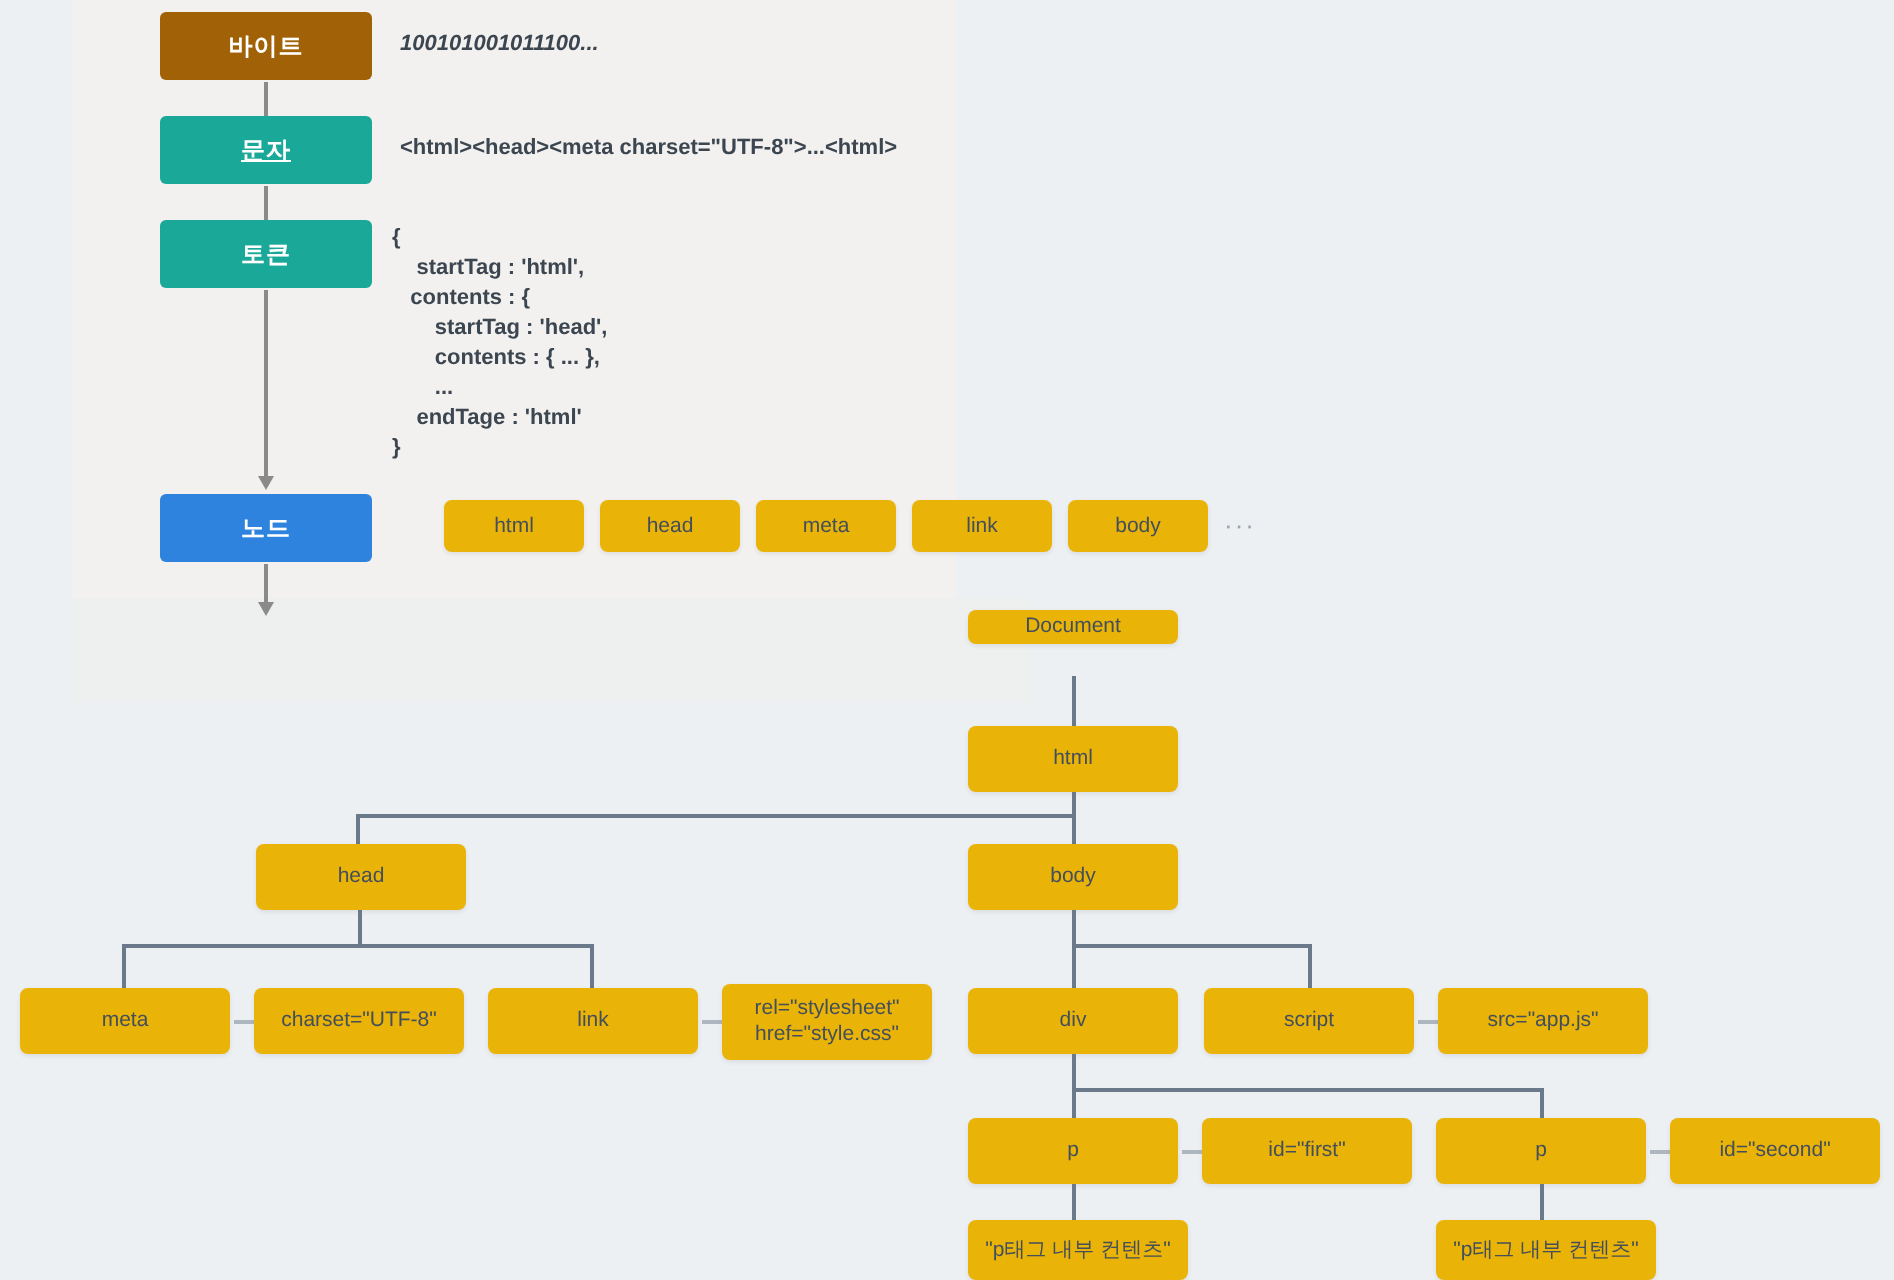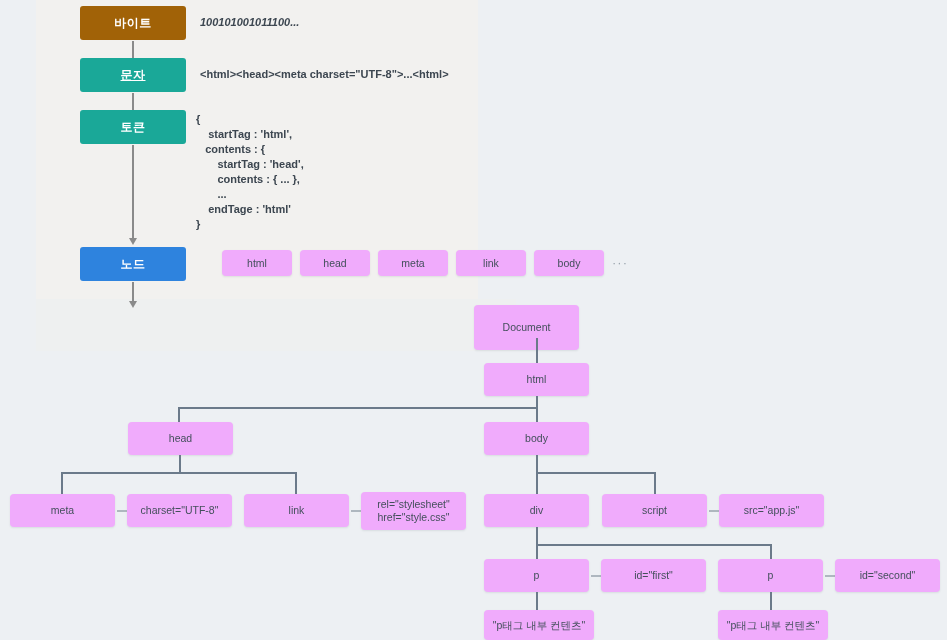--- a/index.html
+++ b/index.html
@@ -67,21 +67,21 @@
     font-size: 11px;
     font-weight: bold;
     color: #3c4650;
     white-space: pre;
     line-height: 15px;
   }
 
   
   .nbox {
     position: absolute;
-    background: #f0abfc;
+    background: #eab308;
     border-radius: 4px;
     box-shadow: 0 1px 2px rgba(40,55,70,.10);
     display: flex;
     align-items: center;
     justify-content: center;
     text-align: center;
     font-size: 10.5px;
     color: #434f5b;
     line-height: 13px;
     padding: 0 4px;
@@ -143,21 +143,21 @@
     endTage : 'html'
 }</div>
 
   <div class="nbox" style="left:222px; top:250px; width:70px; height:26px;">html</div>
   <div class="nbox" style="left:300px; top:250px; width:70px; height:26px;">head</div>
   <div class="nbox" style="left:378px; top:250px; width:70px; height:26px;">meta</div>
   <div class="nbox" style="left:456px; top:250px; width:70px; height:26px;">link</div>
   <div class="nbox" style="left:534px; top:250px; width:70px; height:26px;">body</div>
   <div class="ellipsis" style="left:612px; top:255px;">···</div>
 
-  <div class="nbox" style="left:474px; top:305px; width:105px; height:45px;">Document</div>
+  <div class="nbox" style="left:484px; top:305px; width:105px; height:17px;">Document</div>
   <div class="ln ln-v" style="left:536px; top:338px; height:25px;"></div>
 
   <div class="nbox" style="left:484px; top:363px; width:105px; height:33px;">html</div>
 
   <div class="ln ln-v" style="left:536px; top:396px; height:12px;"></div>
   <div class="ln ln-h" style="left:178px; top:407px; width:360px;"></div>
   <div class="ln ln-v" style="left:178px; top:407px; height:15px;"></div>
   <div class="ln ln-v" style="left:536px; top:407px; height:15px;"></div>
 
   <div class="nbox" style="left:128px; top:422px; width:105px; height:33px;">head</div>

